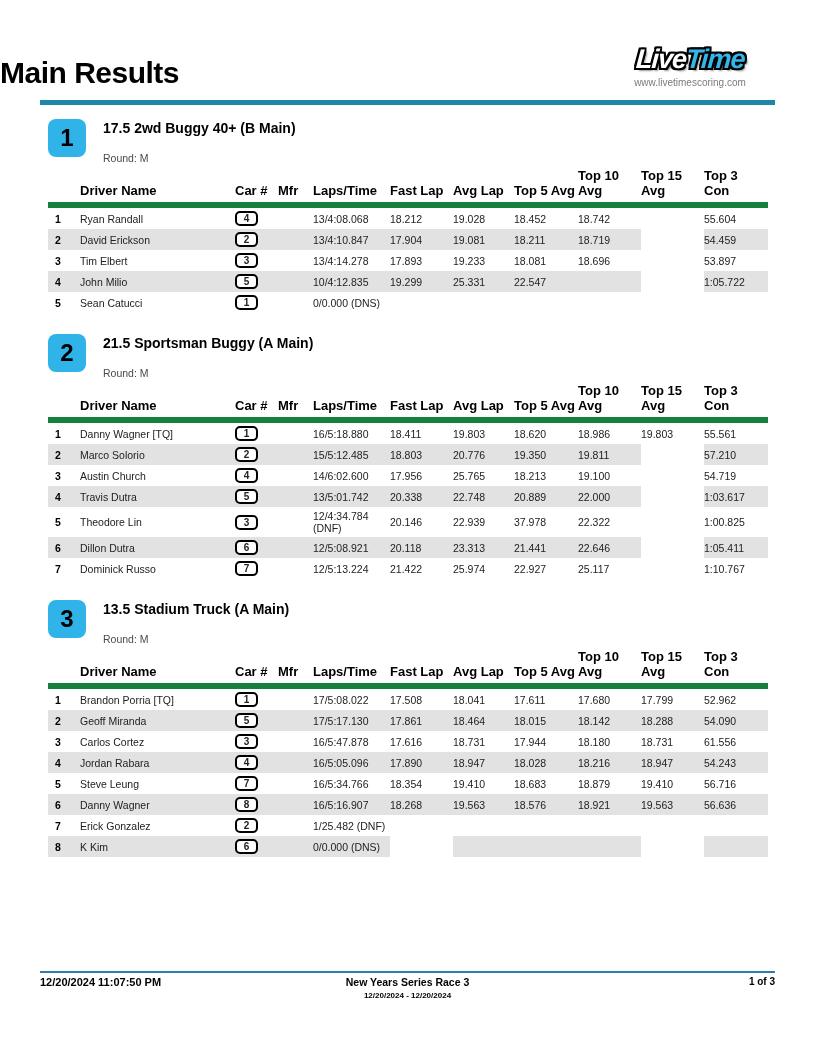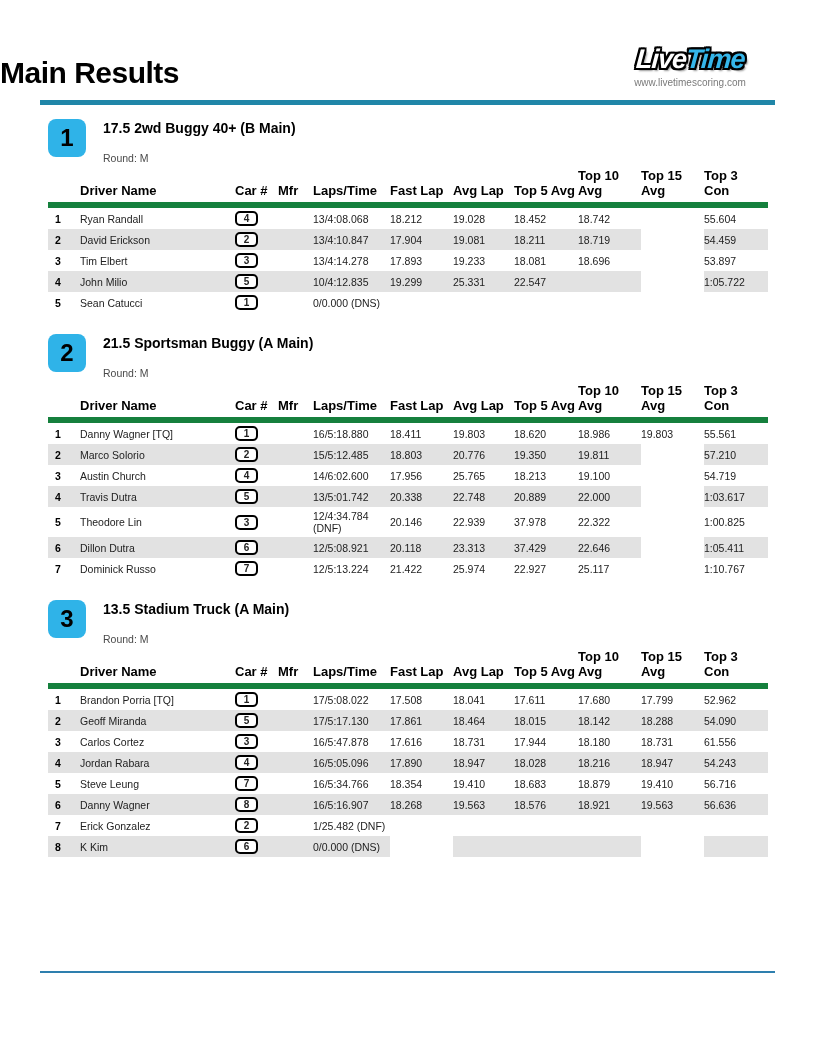--- a/index.html
+++ b/index.html
@@ -313,21 +313,21 @@
               <td class="cell-top3 col-top3">1:00.825</td>
             </tr>
             <tr class="shaded">
               <td class="cell-rank col-rank">6</td>
               <td class="cell-driver col-driver">Dillon Dutra</td>
               <td class="cell-car col-car"><span class="car-badge">6</span></td>
               <td class="cell-mfr col-mfr"></td>
               <td class="cell-laps col-laps">12/5:08.921</td>
               <td class="cell-fast col-fast">20.118</td>
               <td class="cell-avg col-avg">23.313</td>
-              <td class="cell-top5 col-top5">37.429</td>
+              <td class="cell-top5 col-top5">21.441</td>
               <td class="cell-top10 col-top10">22.646</td>
               <td class="cell-top15 col-top15 white-cell"></td>
               <td class="cell-top3 col-top3">1:05.411</td>
             </tr>
             <tr>
               <td class="cell-rank col-rank">7</td>
               <td class="cell-driver col-driver">Dominick Russo</td>
               <td class="cell-car col-car"><span class="car-badge">7</span></td>
               <td class="cell-mfr col-mfr"></td>
               <td class="cell-laps col-laps">12/5:13.224</td>
@@ -473,15 +473,23 @@
               <td class="cell-top15 col-top15 white-cell"></td>
               <td class="cell-top3 col-top3"></td>
             </tr>
           </tbody>
     </table>
   </section>
 </div>
 
   <div class="ftr">
     <div class="ftr-rule"></div>
+    <div class="ftr-grid">
+      <div class="ftr-left">12/20/2024 11:07:50 PM</div>
+      <div class="ftr-center">
+        <div class="ftr-event">New Years Series Race 3</div>
+        <div class="ftr-dates">12/20/2024 - 12/20/2024</div>
+      </div>
+      <div class="ftr-right">1 of 3</div>
+    </div>
   </div>
 
 </div>
 
 </body></html>

